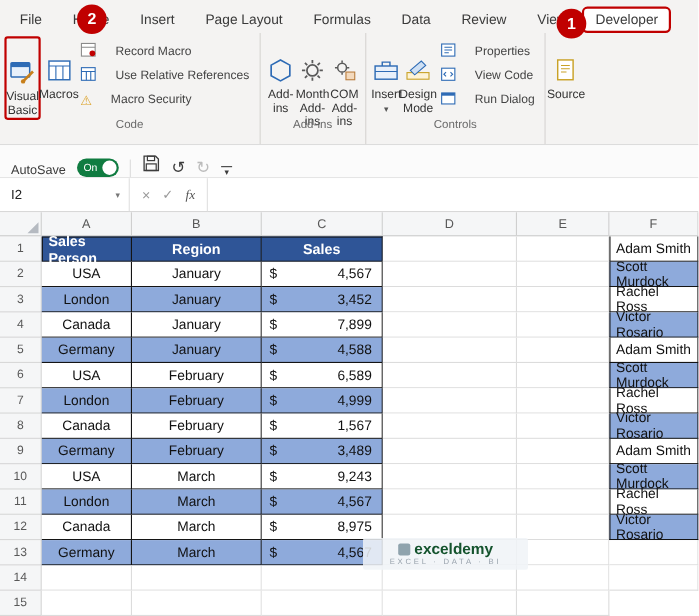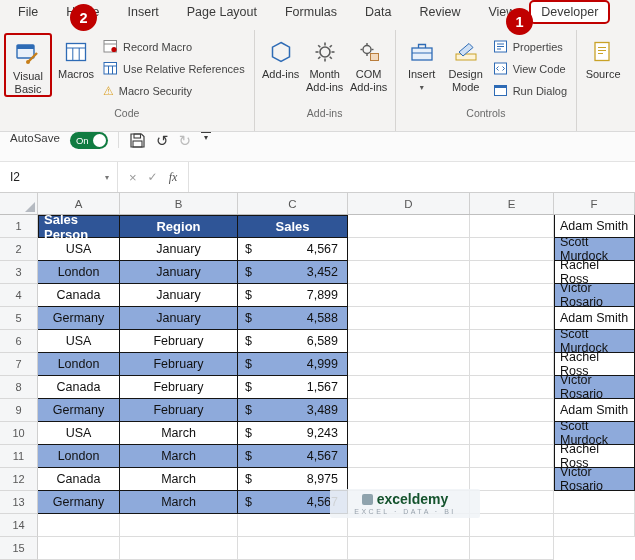--- a/index.html
+++ b/index.html
@@ -1,49 +1,49 @@
 <!DOCTYPE html>
 <html style="--red: #C00000; --hdr-blue: #2F5597; --band-blue: #8EAADB; --toggle-green: #107C41;"><head>
 <meta charset="utf-8">
 <style>
   * { box-sizing: border-box; margin: 0; padding: 0; }
   body { font-family: "Liberation Sans", "DejaVu Sans", sans-serif; background:#fff; }
   .app { position:relative; width:635px; height:560px; overflow:hidden; background:#fff; }
 
   
-  .tabs-bar { display:flex; align-items:flex-start; height:30px; background:#f4f3f2; padding-left:4px; }
+  .tabs-bar { display:flex; align-items:flex-end; height:30px; background:#f4f3f2; padding-left:4px; }
   .tab { padding:5px 14px; font-size:12.5px; color:#3a3a3a; white-space:nowrap; cursor:pointer; }
   .tab.selected { border:2px solid var(--red); border-radius:5px; background:#fff; padding:3px 10px; }
 
   .step { position:absolute; width:27px; height:27px; border-radius:50%; background:var(--red);
           color:#fff; font-size:14.5px; font-weight:bold; display:flex; align-items:center;
           justify-content:center; z-index:30; }
   #step-2 { left:70px; top:4px; }
   #step-1 { left:506px; top:8px; }
 
   
   .ribbon { display:flex; background:#f4f3f2; height:102px; border-bottom:1px solid #dadada; }
   .rgroup { position:relative; display:flex; align-items:flex-start; padding:3px 4px 16px 4px;
             border-right:1px solid #d6d4d2; flex:none; }
   .rgroup-label { position:absolute; bottom:12px; left:0; right:0; text-align:center;
                   font-size:10.5px; color:#6a6a6a; }
-  .big-btn { display:flex; flex-direction:column; align-items:center; gap:3px; width:44px;
-             padding:5px 1px 0; font-size:11px; line-height:1.15; color:#333; text-align:center;
+  .big-btn { display:flex; flex-direction:column; align-items:center; gap:3px; width:29px;
+             padding:17px 1px 0; font-size:11px; line-height:1.15; color:#333; text-align:center;
              background:none; border:none; cursor:pointer; font-family:inherit; }
   .icon-big { height:27px; display:flex; align-items:center; justify-content:center; }
   .small-stack { display:flex; flex-direction:column; margin-top:3px; }
-  .small-btn { display:flex; align-items:center; gap:5px; height:22px; padding:0 5px; font-size:11px;
+  .small-btn { display:flex; align-items:center; gap:17px; height:22px; padding:0 5px; font-size:11px;
                color:#444; background:none; border:none; white-space:nowrap; cursor:pointer;
                font-family:inherit; }
   .vb-outline { border:2px solid var(--red); border-radius:3px; margin-right:2px; }
   .warn-glyph { color:#dba126; font-size:12px; }
   .tiny-caret { font-size:8px; color:#555; line-height:1; }
 
   
-  .qat { height:30px; display:flex; align-items:flex-start; gap:10px; padding:0 10px; background:#fbfbfb;
+  .qat { height:30px; display:flex; align-items:flex-end; gap:10px; padding:0 10px; background:#fbfbfb;
          border-bottom:1px solid #e3e3e3; font-size:11.5px; color:#3a3a3a; }
   .toggle { width:38px; height:17px; border-radius:9px; background:var(--toggle-green); display:flex;
             align-items:center; position:relative; cursor:pointer; flex:none; }
   .toggle-text { color:#fff; font-size:9.5px; margin-left:6px; }
   .toggle-knob { position:absolute; right:2px; width:13px; height:13px; background:#fff; border-radius:50%; }
   .vdiv { width:1px; height:16px; background:#ddd; }
   .qat-glyph { font-size:15px; color:#3c3c3c; cursor:pointer; }
   .qat-glyph.disabled { color:#bcbcbc; }
   .customize { display:flex; flex-direction:column; align-items:center; cursor:pointer; }
   .customize .bar { width:10px; border-top:1.5px solid #3c3c3c; margin-bottom:1px; }

